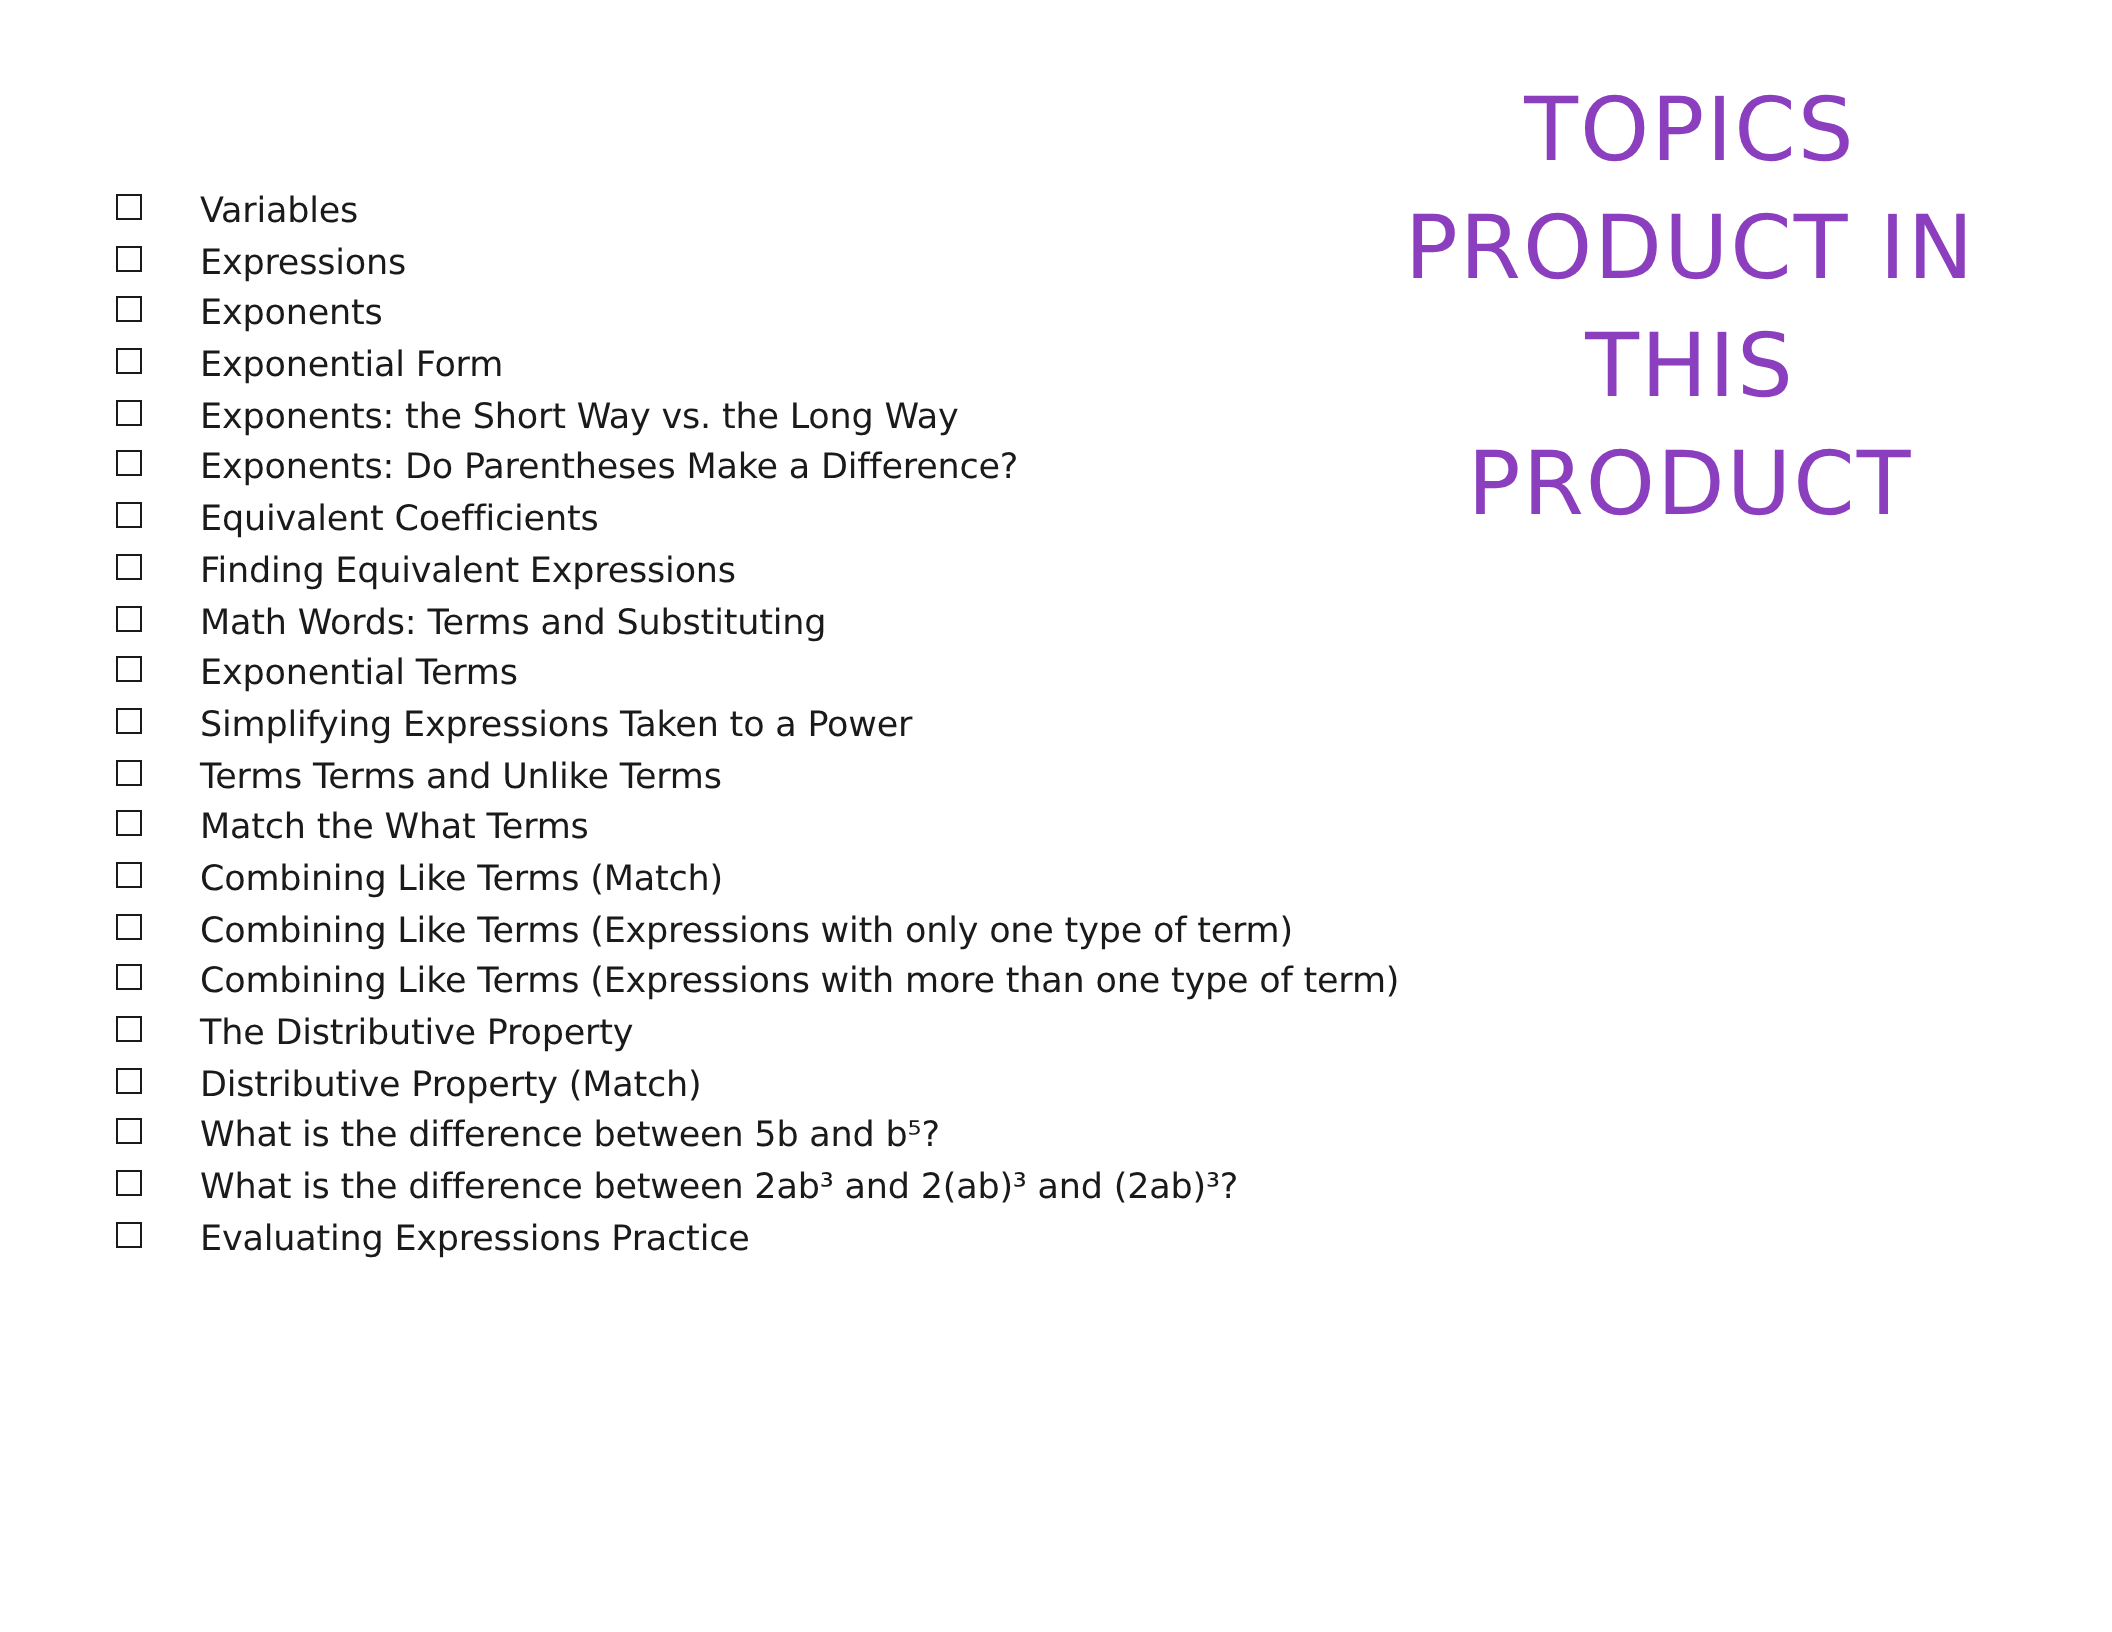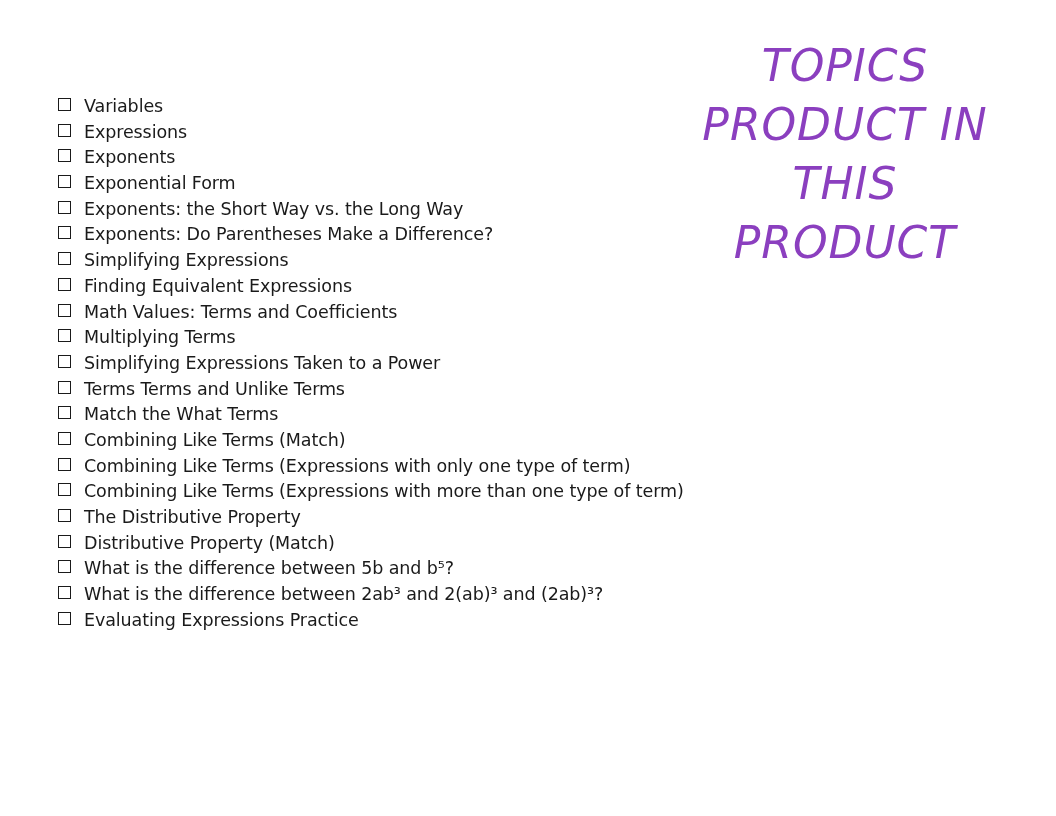--- a/index.html
+++ b/index.html
@@ -29,33 +29,33 @@
     color: #8B3FBF;
     font-family: "DejaVu Sans", sans-serif;
     font-size: 44px;
     line-height: 59px;
     letter-spacing: 1px;
     font-weight: 400;
   }
   .heading .line {
     display: block;
     white-space: nowrap;
-    font-style: italic;
   }
   
   .topic-list {
     position: absolute;
     left: 58px;
     top: 96px;
     width: 700px;
   }
   .topic-row {
     display: flex;
     align-items: baseline;
     height: 25.7px;
+    gap: 16px;
   }
   .checkbox {
     flex: 0 0 auto;
     width: 11px;
     height: 11px;
     border: 1.6px solid #1a1a1a;
     margin-right: 13px;
     position: relative;
     top: -1px;
   }
@@ -99,33 +99,33 @@
     <div class="topic-row">
         <span class="checkbox"></span>
         <span class="topic-label">Exponents: the Short Way vs. the Long Way</span>
       </div>
     <div class="topic-row">
         <span class="checkbox"></span>
         <span class="topic-label">Exponents: Do Parentheses Make a Difference?</span>
       </div>
     <div class="topic-row">
         <span class="checkbox"></span>
-        <span class="topic-label">Simplifying Expressions</span>
+        <span class="topic-label">Equivalent Coefficients</span>
       </div>
     <div class="topic-row">
         <span class="checkbox"></span>
         <span class="topic-label">Finding Equivalent Expressions</span>
       </div>
     <div class="topic-row">
         <span class="checkbox"></span>
-        <span class="topic-label">Math Values: Terms and Coefficients</span>
+        <span class="topic-label">Math Words: Terms and Substituting</span>
       </div>
     <div class="topic-row">
         <span class="checkbox"></span>
-        <span class="topic-label">Multiplying Terms</span>
+        <span class="topic-label">Exponential Terms</span>
       </div>
     <div class="topic-row">
         <span class="checkbox"></span>
         <span class="topic-label">Simplifying Expressions Taken to a Power</span>
       </div>
     <div class="topic-row">
         <span class="checkbox"></span>
         <span class="topic-label">Terms Terms and Unlike Terms</span>
       </div>
     <div class="topic-row">

